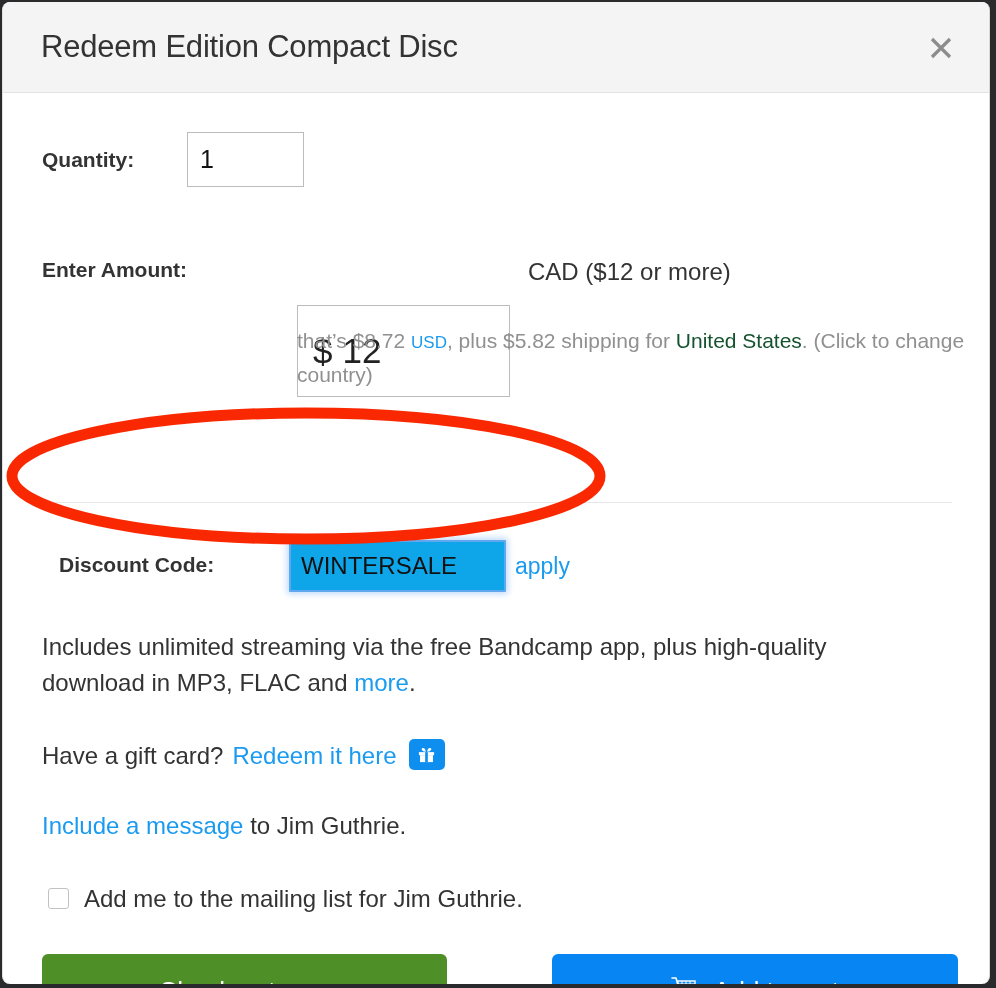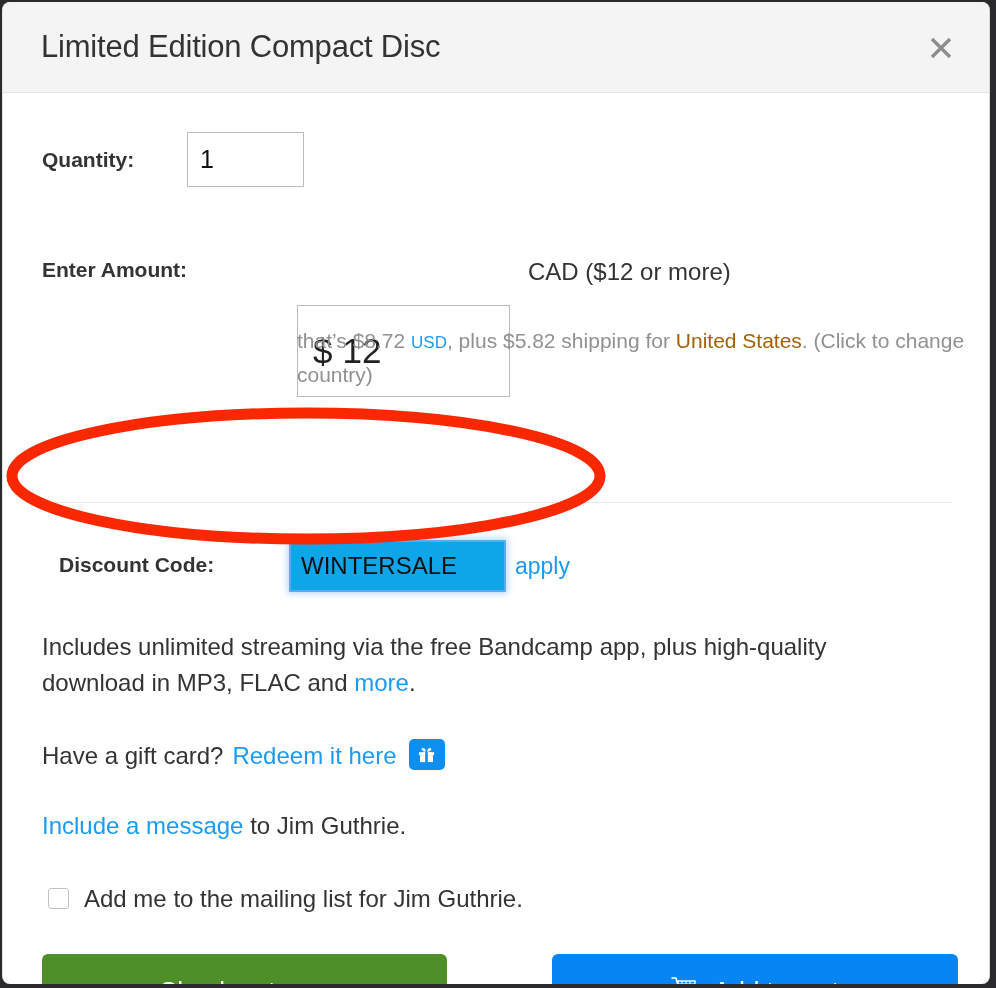--- a/index.html
+++ b/index.html
@@ -152,21 +152,21 @@
     line-height: 32px;
     color: #909090;
   }
   .amount-note .usd-link {
     color: #1a9bf0;
     font-size: 17px;
     text-decoration: none;
     cursor: pointer;
   }
   .amount-note .country-link {
-    color: #a16207;
+    color: #14532d;
     text-decoration: none;
     cursor: pointer;
   }
 
   .divider {
     position: absolute;
     left: 39px;
     top: 409px;
     width: 910px;
     height: 1px;
@@ -330,21 +330,21 @@
   }
 </style>
 </head>
 <body>
 
 <div class="page-backdrop"></div>
 
 <div class="modal">
 
   <div class="modal-header">
-    <div class="modal-title">Limited Edition Compact Disc</div>
+    <div class="modal-title">Redeem Edition Compact Disc</div>
     <div class="close-btn">
       <svg width="32" height="32" viewBox="0 0 32 32" aria-hidden="true">
         <path d="M7 7 L25 25 M25 7 L7 25" stroke="#8c8c8c" stroke-width="3.2" stroke-linecap="butt" fill="none"></path>
       </svg>
     </div>
   </div>
 
   <div class="modal-body">
 
     <div class="row-quantity">

